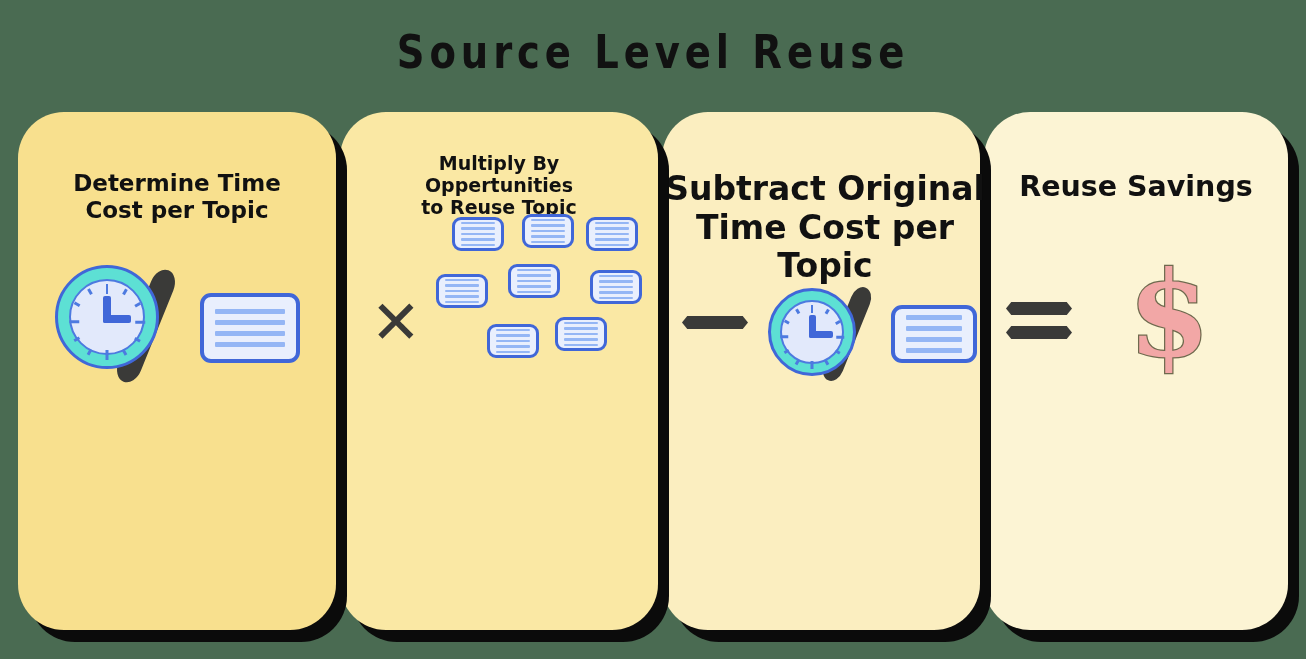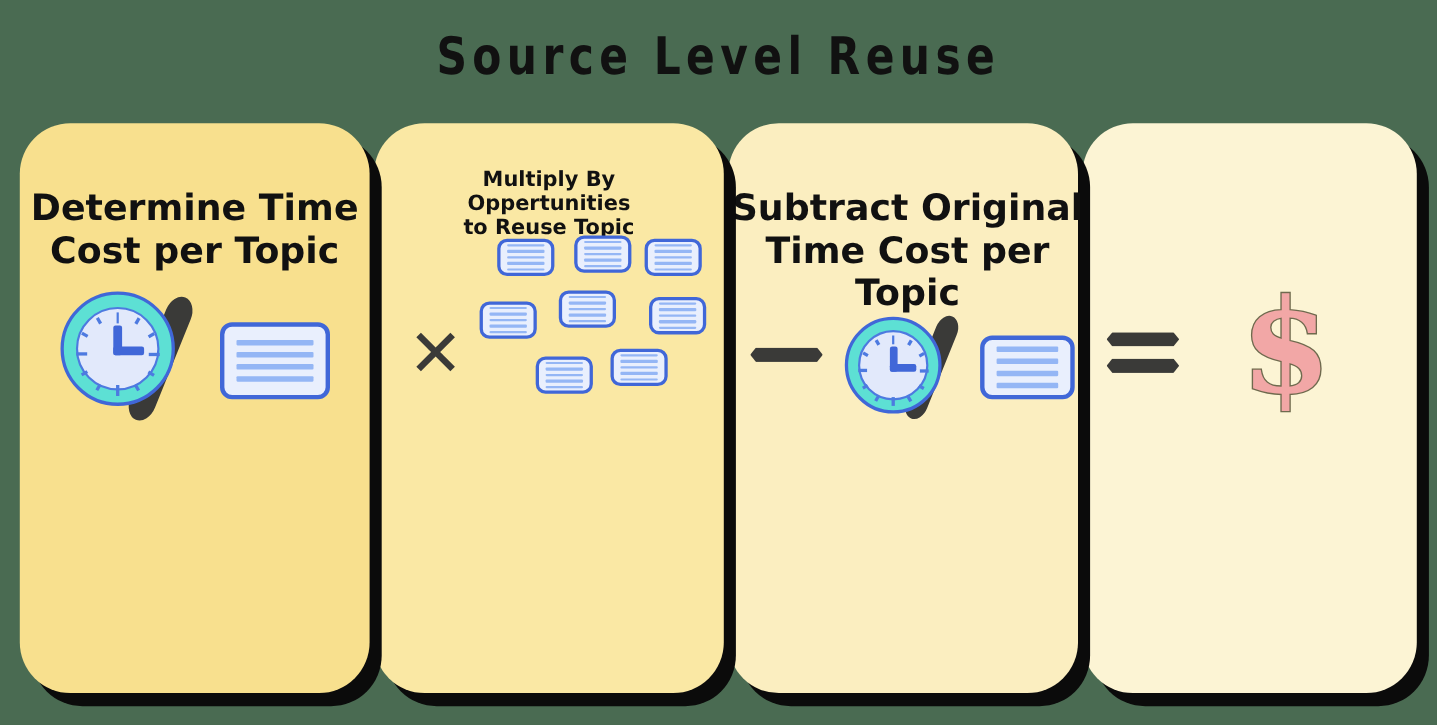--- a/index.html
+++ b/index.html
@@ -61,21 +61,21 @@
     line-height: 1.17;
     white-space: pre-line;
   }
 
   
   #card-1 { left: 18px;  width: 318px; background: #f8e08e; z-index: 4; }
   #card-2 { left: 340px; width: 318px; background: #fae8a4; z-index: 3; }
   #card-3 { left: 662px; width: 318px; background: #fbeec0; z-index: 2; }
   #card-4 { left: 984px; width: 304px; background: #fcf4d4; z-index: 1; }
 
-  #card-1 .heading { top: 58px; font-size: 33px; text-align: center; }
+  #card-1 .heading { top: 58px; font-size: 23px; text-align: center; }
   #card-2 .heading { top: 40px; font-size: 19px; }
   #card-3 .heading { top: 58px; font-size: 33px; width: 330px; left: -2px; }
   #card-4 .heading { top: 58px; font-size: 28.5px; }
 
   
   .clock {
     position: absolute;
     border-radius: 50%;
     background: #5de0d4;
     border: 3px solid #4067d8;
@@ -296,20 +296,21 @@
 
     <div class="doc" style="left:229px; top:193px; width:86px; height:58px; z-index:3;">
       <div class="line"></div>
       <div class="line"></div>
       <div class="line"></div>
       <div class="line"></div>
     </div>
   </div>
 
   <div class="card" id="card-4">
+    <div class="heading">Reuse Savings</div>
 
     <div>
       <div class="bar" style="left:22px; top:190px; width:66px;"></div>
       <div class="bar" style="left:22px; top:214px; width:66px;"></div>
     </div>
 
     <div class="dollar" style="left:130px; top:144px; width:110px; text-align:center;">$</div>
   </div>
 
 </div>

